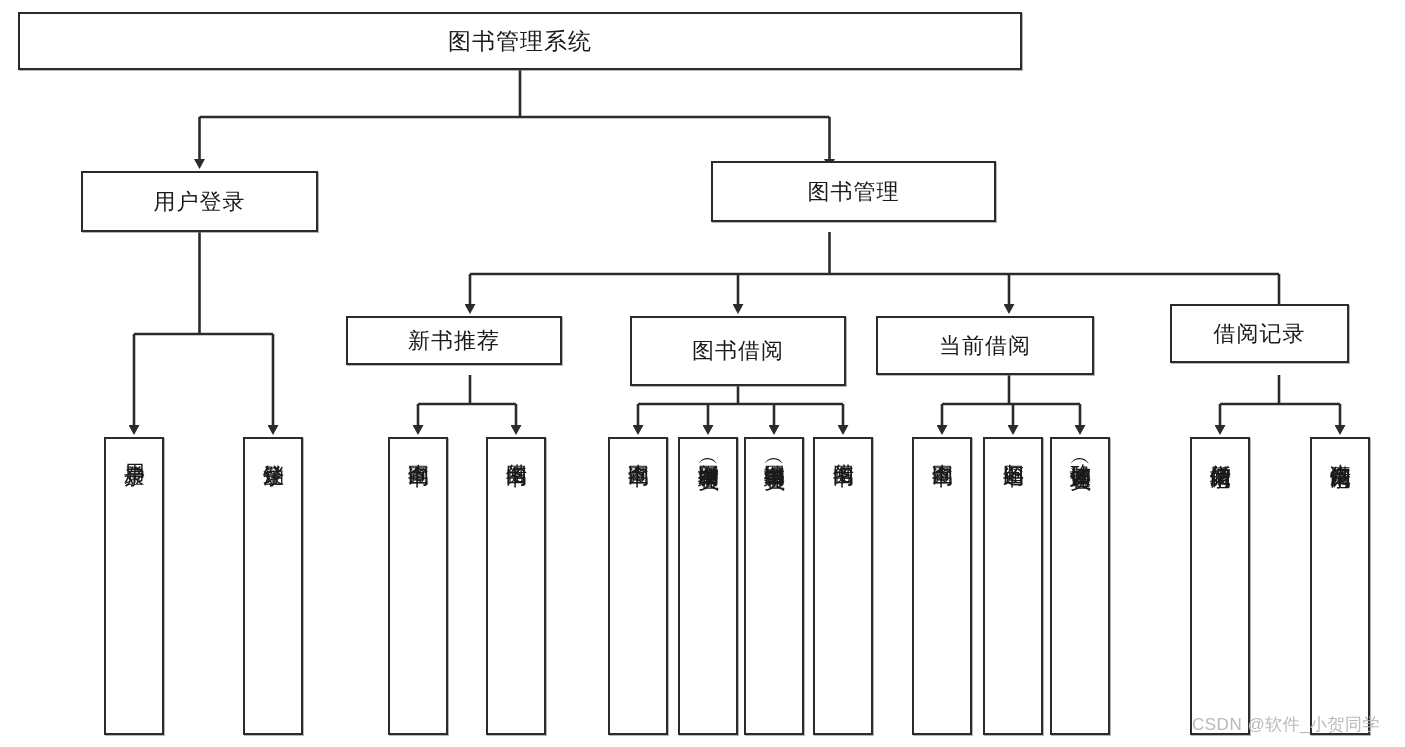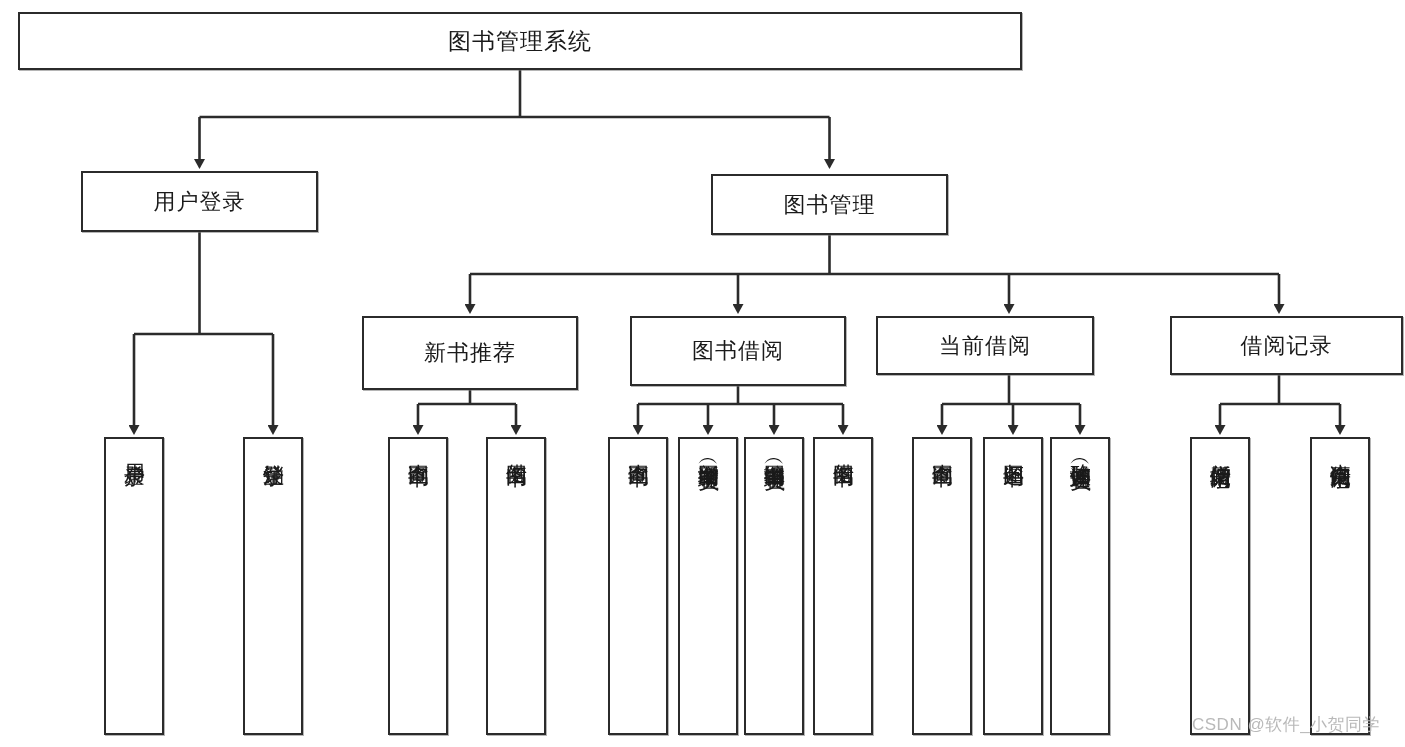--- a/index.html
+++ b/index.html
@@ -120,33 +120,33 @@
       </g>
   </svg>
 
   <div id="node-layer">
       <div class="node horiz root" style="left: 18px; top: 12px; width: 1004px; height: 58px;">
         <span class="hlabel">图书管理系统</span>
       </div>
       <div class="node horiz" style="left: 81px; top: 171px; width: 237px; height: 61px;">
         <span class="hlabel">用户登录</span>
       </div>
-      <div class="node horiz" style="left: 711px; top: 174px; width: 237px; height: 61px;">
+      <div class="node horiz" style="left: 711px; top: 161px; width: 285px; height: 61px;">
         <span class="hlabel">图书管理</span>
       </div>
-      <div class="node horiz" style="left: 362px; top: 316px; width: 216px; height: 74px;">
+      <div class="node horiz" style="left: 346px; top: 316px; width: 216px; height: 49px;">
         <span class="hlabel">新书推荐</span>
       </div>
       <div class="node horiz" style="left: 630px; top: 316px; width: 216px; height: 70px;">
         <span class="hlabel">图书借阅</span>
       </div>
       <div class="node horiz" style="left: 876px; top: 316px; width: 218px; height: 59px;">
         <span class="hlabel">当前借阅</span>
       </div>
-      <div class="node horiz" style="left: 1170px; top: 316px; width: 233px; height: 59px;">
+      <div class="node horiz" style="left: 1170px; top: 304px; width: 179px; height: 59px;">
         <span class="hlabel">借阅记录</span>
       </div>
       <div class="node vert" style="left: 104px; top: 437px; width: 60px; height: 298px;">
         <span class="vlabel">用户登录</span>
       </div>
       <div class="node vert" style="left: 243px; top: 437px; width: 60px; height: 298px;">
         <span class="vlabel">注销登录</span>
       </div>
       <div class="node vert" style="left: 388px; top: 437px; width: 60px; height: 298px;">
         <span class="vlabel">查询图书</span>

